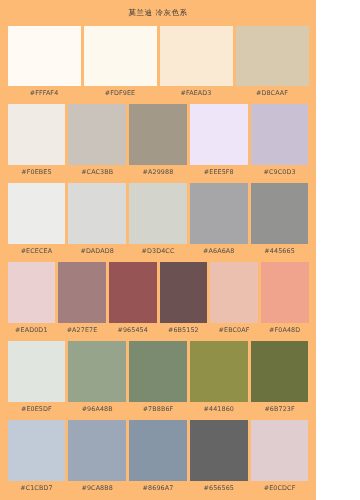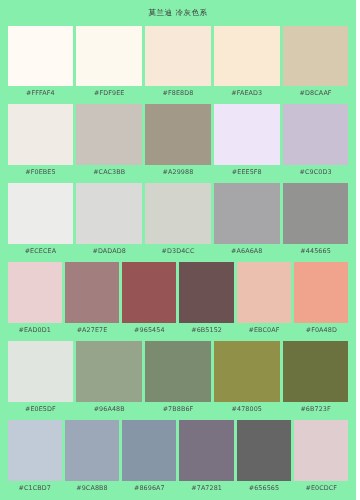--- a/index.html
+++ b/index.html
@@ -7,24 +7,24 @@
     padding: 0;
   }
   body {
     width: 360px;
     height: 500px;
     background: #ffffff;
     font-family: "DejaVu Sans", "Liberation Sans", sans-serif;
     overflow: hidden;
   }
   .page {
-    width: 356px;
+    width: 316px;
     height: 500px;
     box-sizing: border-box;
-    background: #86efac;
+    background: #fdba74;
     display: flex;
     flex-direction: column;
   }
   .title {
     text-align: center;
     font-size: 7.5px;
     color: #3a3a3a;
     letter-spacing: 0.5px;
     padding-top: 9px;
     padding-bottom: 6px;
@@ -79,24 +79,20 @@
       <div class="row">
         <div class="cell">
           <div class="swatch" style="background: rgb(255, 250, 244);"></div>
           <div class="hexlabel">#FFFAF4</div>
         </div>
         <div class="cell">
           <div class="swatch" style="background: rgb(253, 249, 238);"></div>
           <div class="hexlabel">#FDF9EE</div>
         </div>
         <div class="cell">
-          <div class="swatch" style="background: rgb(248, 232, 216);"></div>
-          <div class="hexlabel">#F8E8D8</div>
-        </div>
-        <div class="cell">
           <div class="swatch" style="background: rgb(250, 234, 211);"></div>
           <div class="hexlabel">#FAEAD3</div>
         </div>
         <div class="cell">
           <div class="swatch" style="background: rgb(216, 202, 175);"></div>
           <div class="hexlabel">#D8CAAF</div>
         </div>
       </div>
       <div class="row">
         <div class="cell">
@@ -176,43 +172,39 @@
         <div class="cell">
           <div class="swatch" style="background: rgb(150, 164, 139);"></div>
           <div class="hexlabel">#96A48B</div>
         </div>
         <div class="cell">
           <div class="swatch" style="background: rgb(123, 139, 111);"></div>
           <div class="hexlabel">#7B8B6F</div>
         </div>
         <div class="cell">
           <div class="swatch" style="background: rgb(144, 144, 72);"></div>
-          <div class="hexlabel">#478005</div>
+          <div class="hexlabel">#441860</div>
         </div>
         <div class="cell">
           <div class="swatch" style="background: rgb(107, 114, 63);"></div>
           <div class="hexlabel">#6B723F</div>
         </div>
       </div>
       <div class="row">
         <div class="cell">
           <div class="swatch" style="background: rgb(193, 203, 215);"></div>
           <div class="hexlabel">#C1CBD7</div>
         </div>
         <div class="cell">
           <div class="swatch" style="background: rgb(156, 168, 184);"></div>
           <div class="hexlabel">#9CA8B8</div>
         </div>
         <div class="cell">
           <div class="swatch" style="background: rgb(134, 150, 167);"></div>
           <div class="hexlabel">#8696A7</div>
-        </div>
-        <div class="cell">
-          <div class="swatch" style="background: rgb(122, 114, 129);"></div>
-          <div class="hexlabel">#7A7281</div>
         </div>
         <div class="cell">
           <div class="swatch" style="background: rgb(101, 101, 101);"></div>
           <div class="hexlabel">#656565</div>
         </div>
         <div class="cell">
           <div class="swatch" style="background: rgb(224, 205, 207);"></div>
           <div class="hexlabel">#E0CDCF</div>
         </div>
       </div>

